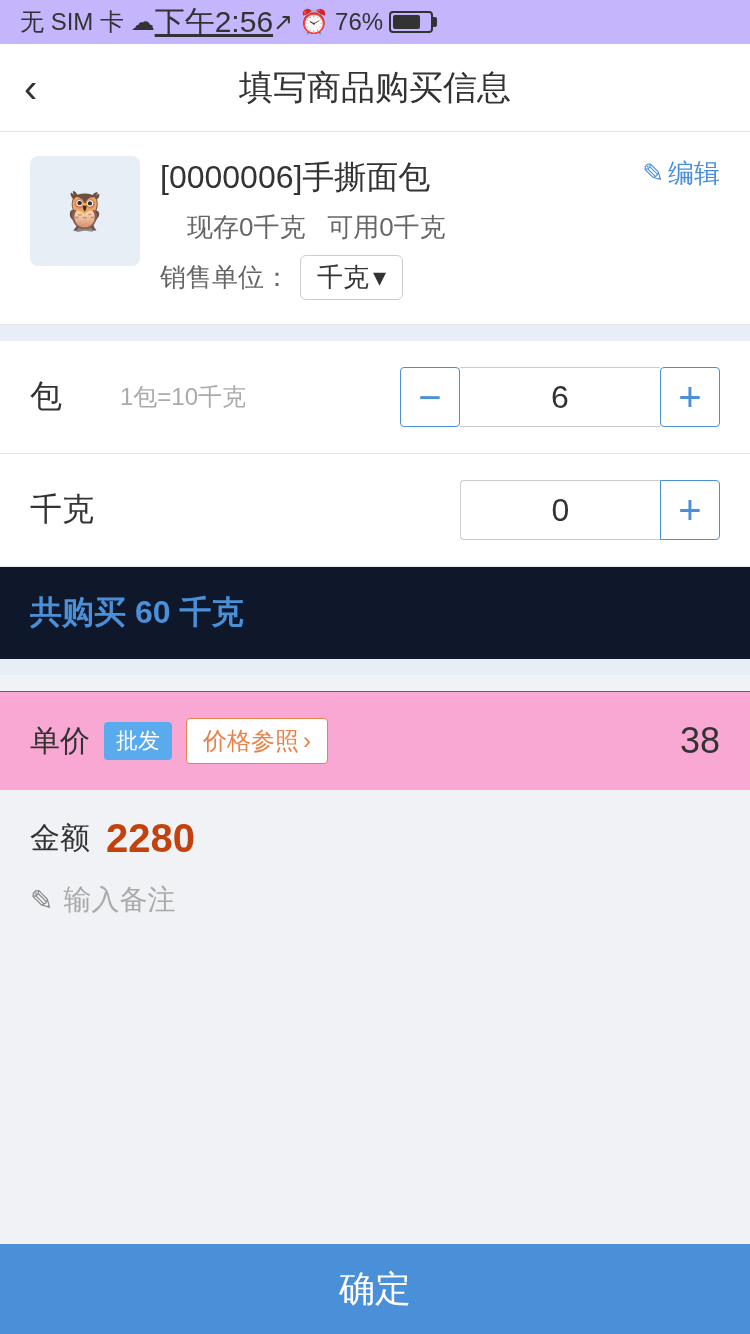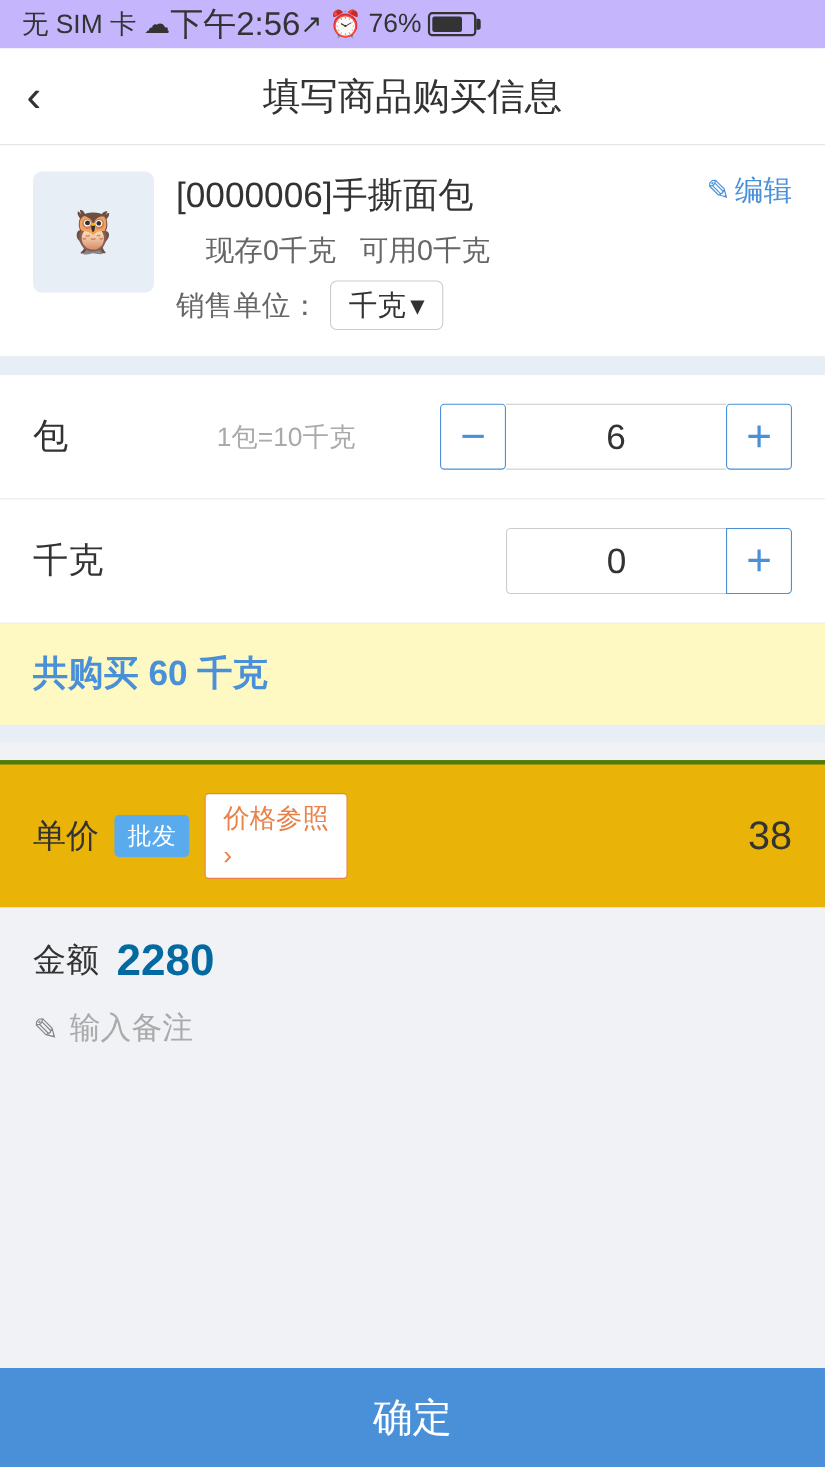--- a/index.html
+++ b/index.html
@@ -19,21 +19,21 @@
       height: 44px;
       background: #c4b5fd;
       display: flex;
       align-items: center;
       justify-content: flex-start;
       padding: 0 20px;
       font-size: 24px;
       color: #333;
     }
     .status-left { display: flex; align-items: center; gap: 8px; }
-    .status-center { font-size: 30px; font-weight: 500; }
+    .status-center { font-size: 30px; font-weight: 500; text-decoration: underline; }
     .status-right { display: flex; align-items: center; gap: 6px; font-size: 24px; }
     .battery {
       width: 44px; height: 22px; border: 2px solid #333; border-radius: 4px;
       position: relative; display: inline-flex; align-items: center; padding: 2px;
     }
     .battery::after {
       content: ''; position: absolute; right: -6px; top: 50%;
       transform: translateY(-50%); width: 4px; height: 10px;
       background: #333; border-radius: 0 2px 2px 0;
     }
@@ -134,21 +134,20 @@
     .input-label {
       font-size: 32px;
       color: #333;
       min-width: 80px;
     }
     .input-hint {
       font-size: 24px;
       color: #aaa;
       margin-left: 10px;
       flex: 1;
-      text-align: center;
     }
     .qty-control {
       display: flex;
       align-items: center;
       gap: 0;
       margin-left: auto;
     }
     .qty-btn {
       width: 60px;
       height: 60px;
@@ -198,21 +197,21 @@
       font-size: 40px;
       display: flex;
       align-items: center;
       justify-content: center;
       cursor: pointer;
       border-radius: 0 4px 4px 0;
     }
 
     
     .total-row {
-      background: #fef9c3;
+      background: #0f172a;
       display: flex;
       align-items: center;
       justify-content: space-between;
       padding: 24px 30px;
     }
     .total-text {
       font-size: 32px;
       color: #333;
     }
     .total-text span { color: #4a90d9; font-weight: 600; }
@@ -221,24 +220,24 @@
       color: #4a90d9;
       background: #fff;
       border-radius: 6px;
       padding: 10px 26px;
       font-size: 28px;
       cursor: pointer;
     }
 
     
     .price-section {
-      background: #eab308;
+      background: #f9a8d4;
       margin-top: 16px;
       padding: 26px 30px;
-      border-top: 4px solid #4d7c0f;
+      border-top: 1px solid #4d7c0f;
     }
     .price-row {
       display: flex;
       align-items: center;
       gap: 14px;
     }
     .price-label { font-size: 30px; color: #333; }
     .price-tag {
       background: #5aabee;
       color: #fff;
@@ -249,44 +248,43 @@
     }
     .price-ref-btn {
       border: 1.5px solid #e8824a;
       color: #e8824a;
       background: #fff;
       font-size: 24px;
       padding: 6px 16px;
       border-radius: 4px;
       cursor: pointer;
       display: flex;
-      align-items: flex-start;
+      align-items: center;
       gap: 4px;
-      flex-direction: column;
     }
     .price-value {
       margin-left: auto;
       font-size: 36px;
       color: #333;
       font-weight: 500;
     }
 
     
     .amount-section {
       background: #f0f2f5;
       padding: 26px 30px 0 30px;
     }
     .amount-row {
       display: flex;
       align-items: center;
       gap: 16px;
       margin-bottom: 20px;
     }
     .amount-label { font-size: 30px; color: #333; }
-    .amount-value { font-size: 40px; color: #0369a1; font-weight: 600; }
+    .amount-value { font-size: 40px; color: #c2410c; font-weight: 600; }
     .remark-row {
       display: flex;
       align-items: center;
       gap: 10px;
       padding-bottom: 20px;
     }
     .remark-icon { font-size: 28px; color: #888; }
     .remark-text { font-size: 28px; color: #aaa; }
 
     

